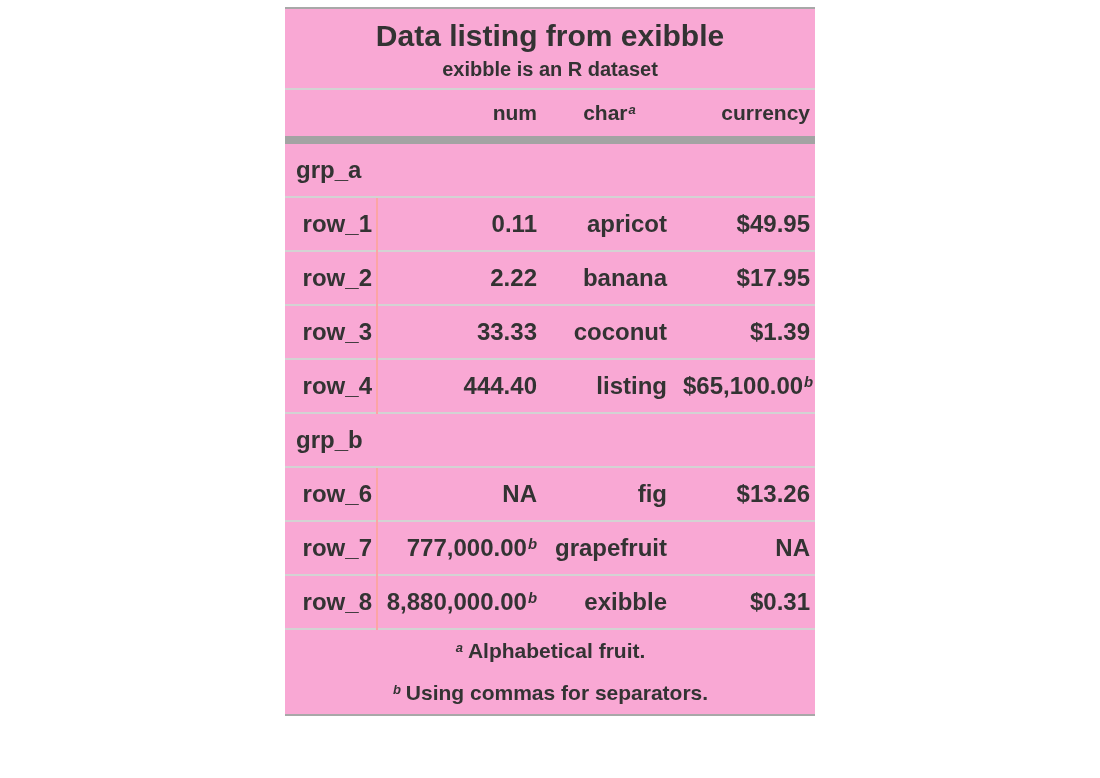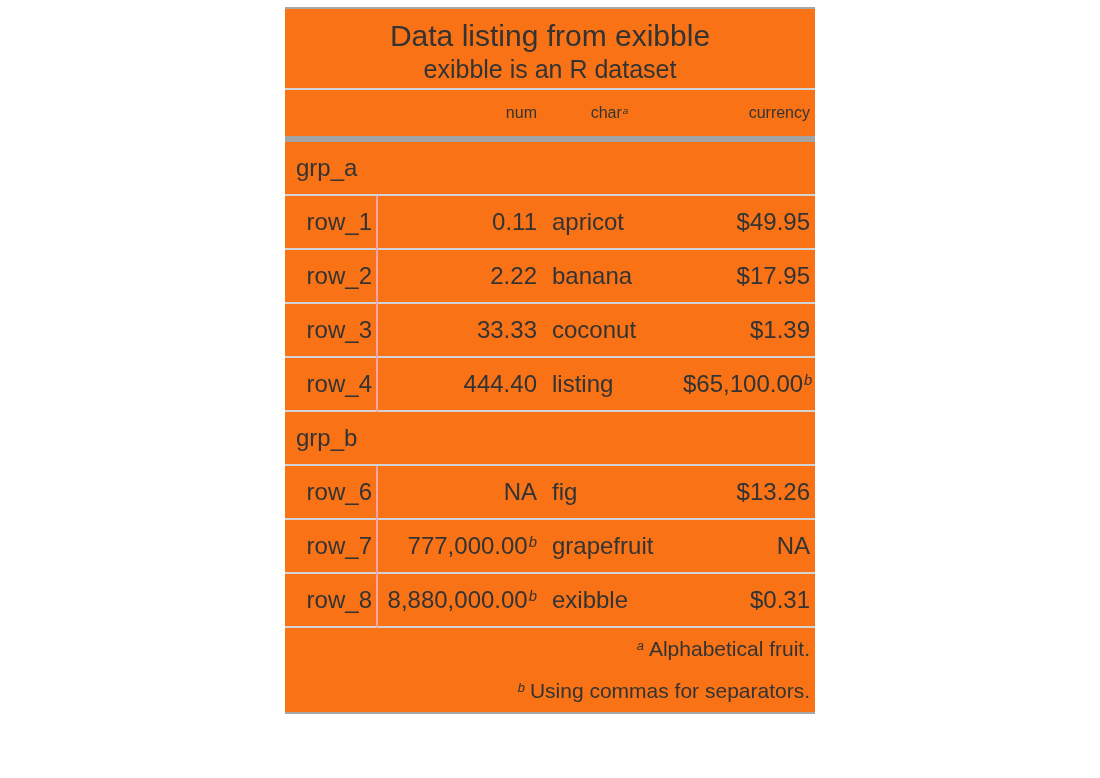--- a/index.html
+++ b/index.html
@@ -22,47 +22,47 @@
     border-top: 2px solid #A8A8A8;
     border-bottom: 2px solid #A8A8A8;
     color: #333333;
   }
   col.c-stub { width: 92px; }
   col.c-num  { width: 168px; }
   col.c-char { width: 130px; }
   col.c-cur  { width: 140px; }
 
   th, td {
-    font-weight: normal;
-    background: #f97316;
+    font-weight: bold;
+    background: #f9a8d4;
     overflow: hidden;
     white-space: nowrap;
   }
 
   
   .title {
     font-size: 30px;
     line-height: 40px;
     padding: 7px 5px 0 5px;
     text-align: center;
   }
   .subtitle {
-    font-size: 25px;
+    font-size: 20px;
     line-height: 26px;
     padding: 0 5px 6px 5px;
     text-align: center;
     border-bottom: 2px solid #D3D3D3;
   }
 
   
   .col-labels th {
-    font-size: 16px;
+    font-size: 21px;
     line-height: 30px;
     padding: 8px 8px;
-    border-bottom: 6px solid #a3a3a3;
+    border-bottom: 8px solid #a3a3a3;
     vertical-align: bottom;
   }
   .col-labels th.h-num { text-align: right; padding-right: 8px; }
   .col-labels th.h-char { text-align: center; padding-left: 7px; }
   .col-labels th.h-cur { text-align: right; padding-right: 5px; }
 
   
   tr.group td {
     font-size: 24px;
     line-height: 30px;
@@ -79,39 +79,39 @@
     padding: 11px 8px;
     border-top: 2px solid #D3D3D3;
     vertical-align: middle;
   }
   tr.row th.stub {
     text-align: right;
     padding-right: 4px;
     border-right: 2px solid #fca5a5;
   }
   tr.row td.num { text-align: right; padding-right: 8px; }
-  tr.row td.char { text-align: left; padding-left: 7px; }
+  tr.row td.char { text-align: right; padding-left: 7px; }
   tr.row td.cur { text-align: right; padding-right: 5px; }
 
   
   sup.mark {
     font-size: 0.62em;
     font-style: italic;
     line-height: 0;
     vertical-align: 0.45em;
     margin-left: 1px;
   }
 
   
   tfoot tr:first-child td { border-top: 2px solid #D3D3D3; }
   tfoot td {
     font-size: 21px;
     line-height: 28px;
     padding: 7px 5px 7px 6px;
-    text-align: right;
+    text-align: center;
     margin-left: 36px;
   }
   tfoot sup.mark { margin: 0 5px 0 0; vertical-align: 0.5em; }
 </style>
 </head>
 <body>
 
 <table class="gt">
   <colgroup>
     <col class="c-stub">

